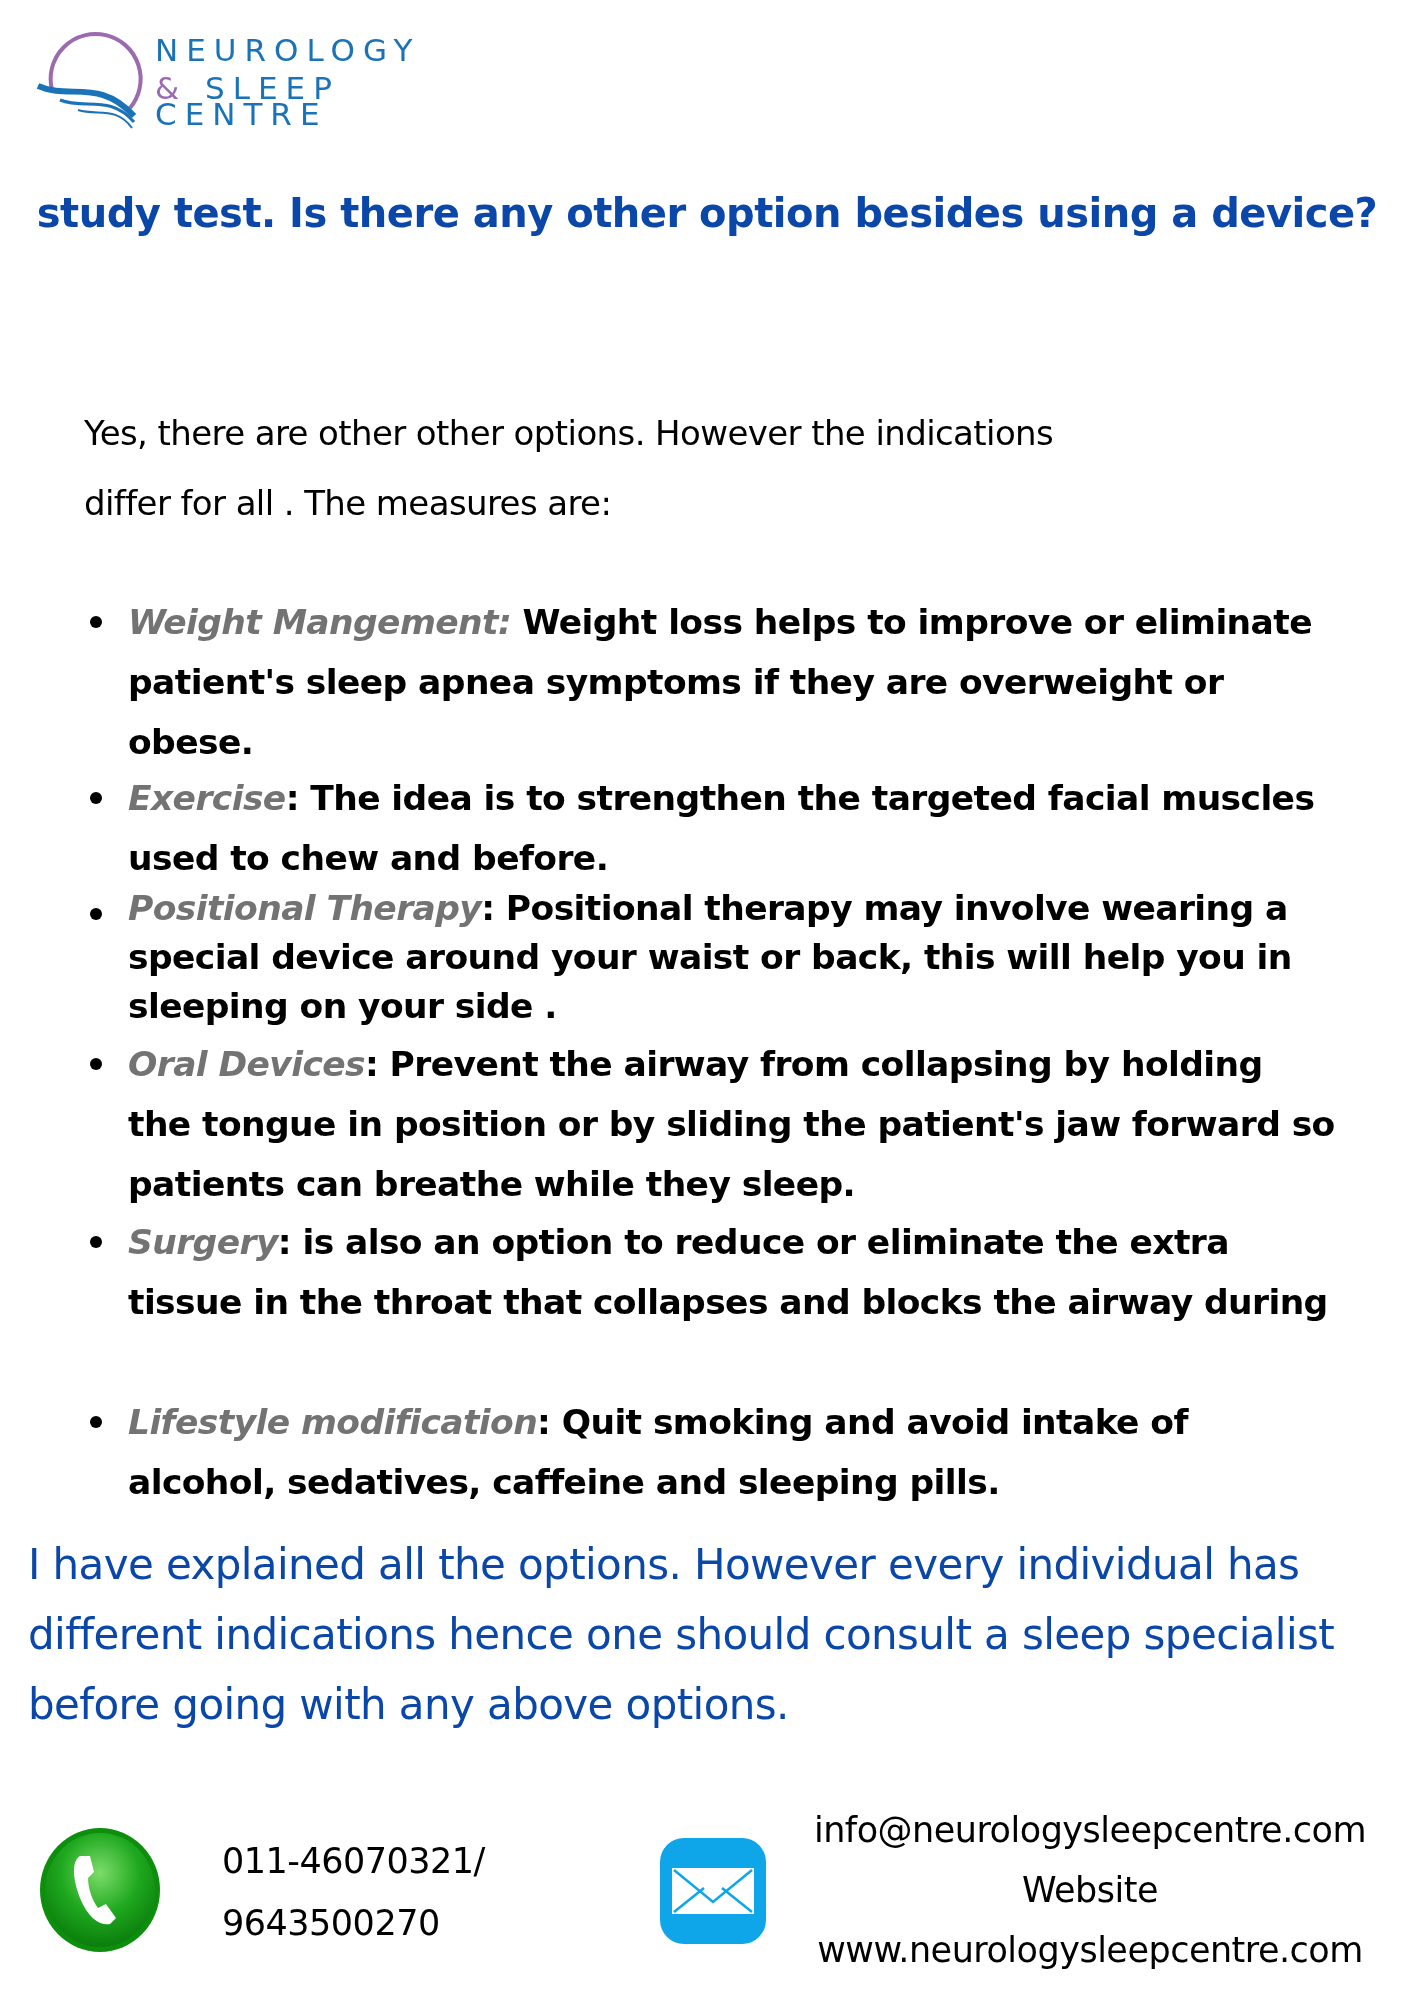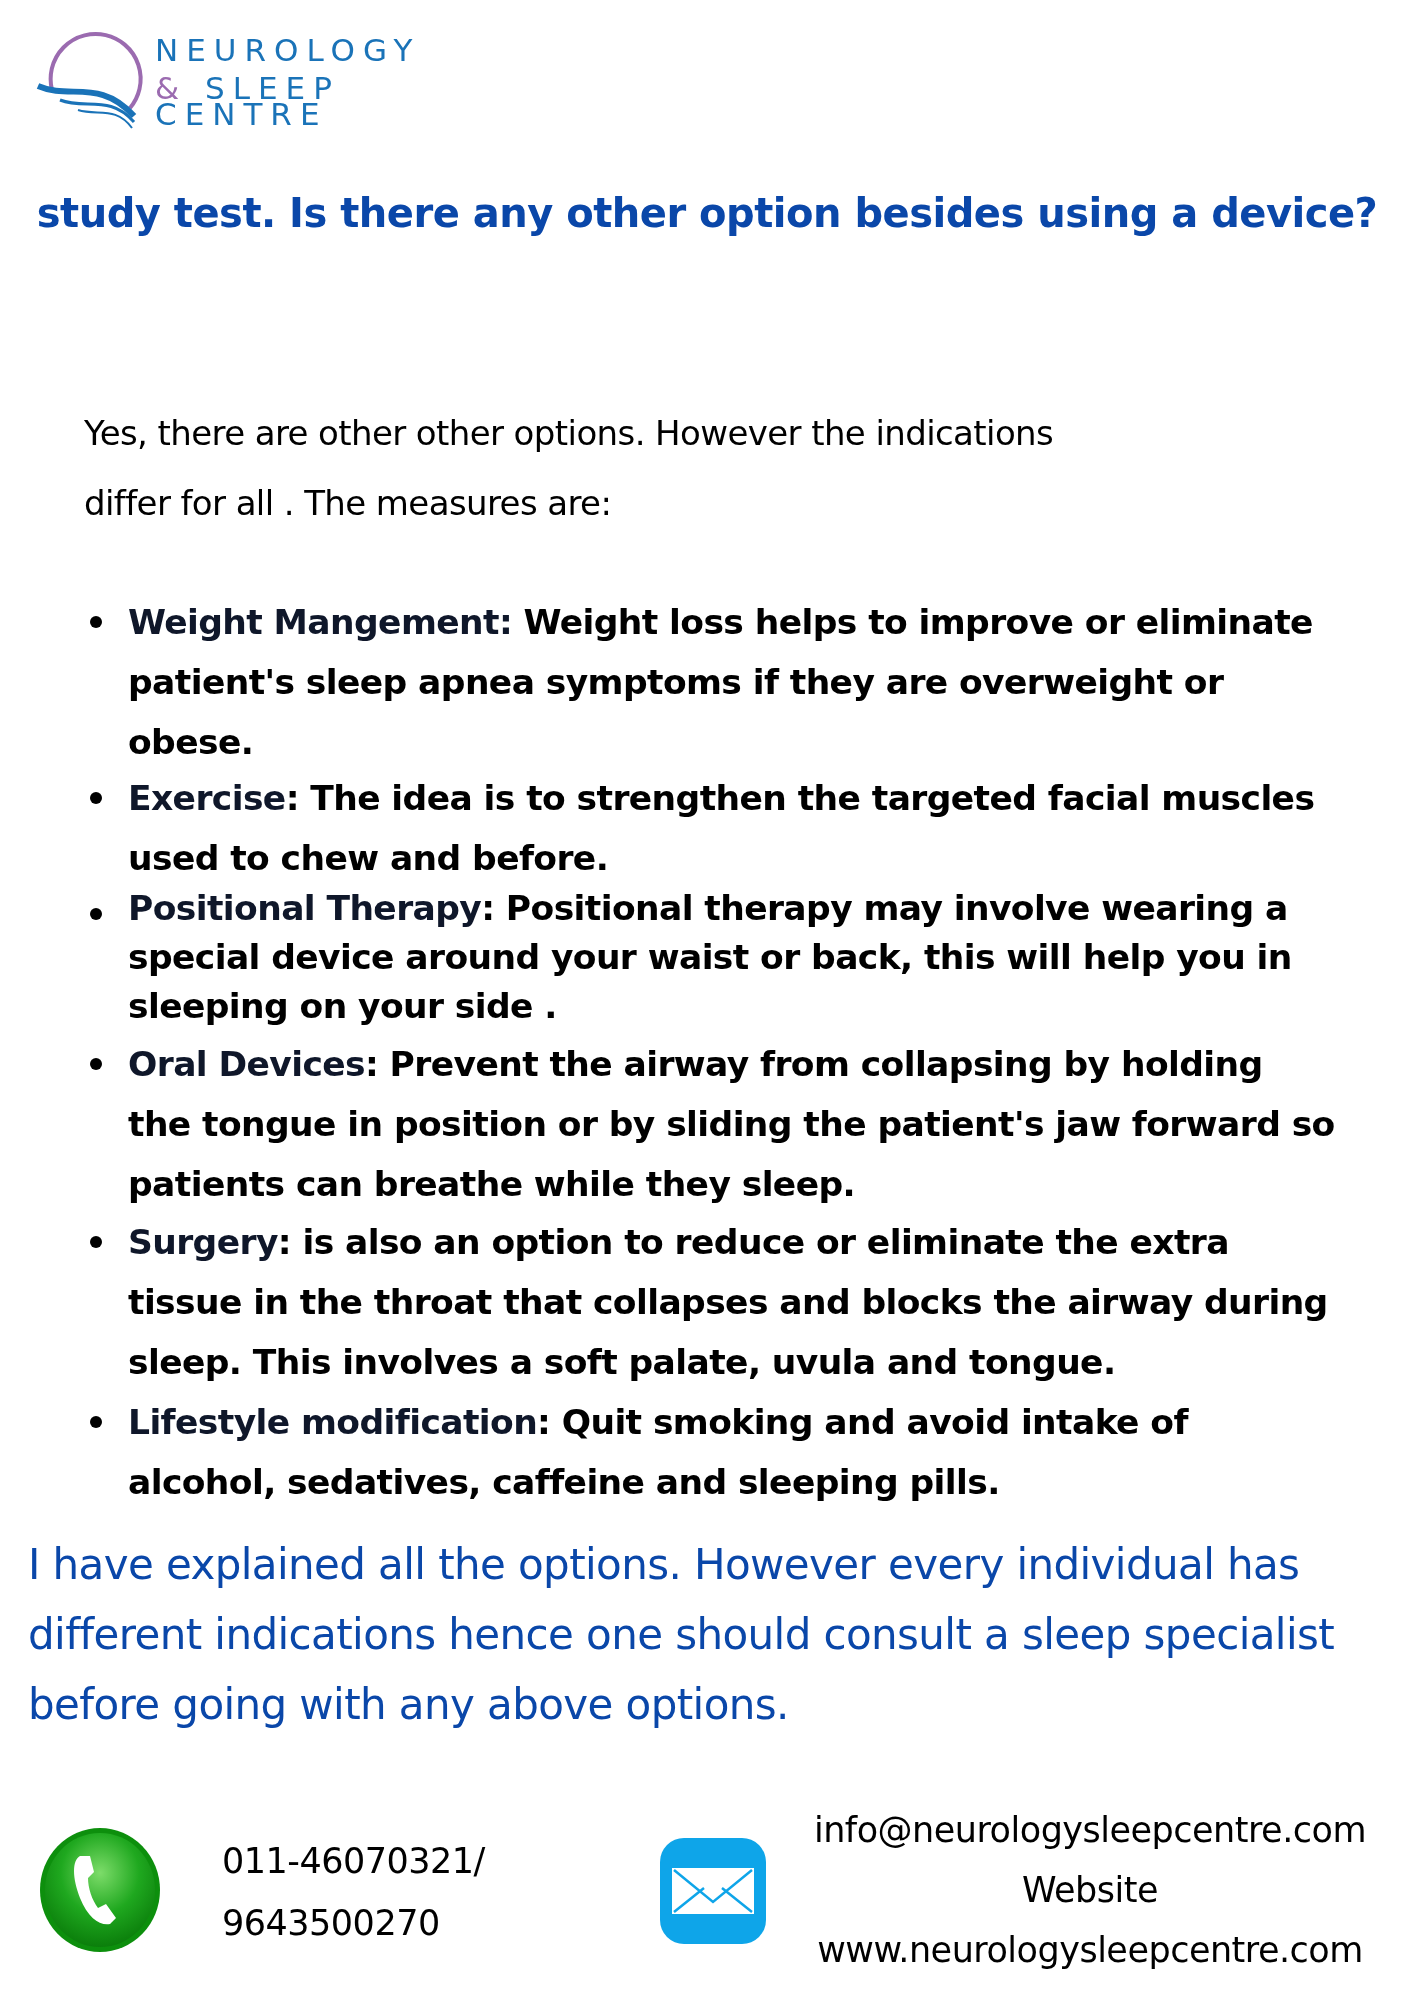--- a/index.html
+++ b/index.html
@@ -24,21 +24,21 @@
     font-size: 34px; line-height: 70px; letter-spacing: -0.6px;
     font-family: "DejaVu Sans", sans-serif;
   }
   .bullet {
     position: absolute; left: 128px; width: 1220px; font-weight: bold; font-size: 34.5px;
     letter-spacing: -0.6px; font-family: "DejaVu Sans", sans-serif; color: #000;
   }
   .bullet::before {
     content: ""; position: absolute; left: -38px; top: 24px; width: 12px; height: 12px; border-radius: 50%; background: #000;
   }
-  .bullet .lbl { color: #0f172a; }
+  .bullet .lbl { color: #737373; font-style: italic; }
   #closing {
     left: 28px; top: 1530px; width: 1370px; color: #0a47a9;
     font-size: 42px; line-height: 70px; letter-spacing: -0.6px;
     font-family: "DejaVu Sans", sans-serif;
   }
   #phone-icon { left: 36px; top: 1826px; width: 128px; height: 128px; }
   #phone-text { left: 222px; top: 1830px; font-size: 35px; line-height: 62px; letter-spacing: -0.5px; }
   #email-icon { left: 660px; top: 1838px; width: 106px; height: 106px; }
   #contact-block { left: 790px; top: 1800px; width: 600px; text-align: center; font-size: 35px; line-height: 60px; letter-spacing: -0.5px; }
 </style>
@@ -85,21 +85,20 @@
 
 <div class="bullet" style="top:1034px; line-height:60px;">
   <div><span class="lbl">Oral  Devices</span><span>: Prevent the airway from collapsing by holding</span></div>
   <div>the tongue in position or by sliding the patient's jaw forward so</div>
   <div>patients can breathe while they sleep.</div>
 </div>
 
 <div class="bullet" style="top:1212px; line-height:60px;">
   <div><span class="lbl">Surgery</span><span>: is also an option to reduce or eliminate the extra</span></div>
   <div>tissue in the throat that collapses and blocks the airway during</div>
-  <div>sleep. This involves a soft palate, uvula and tongue.</div>
 </div>
 
 <div class="bullet" style="top:1392px; line-height:60px;">
   <div><span class="lbl">Lifestyle modification</span><span>: Quit smoking and avoid intake of</span></div>
   <div>alcohol, sedatives, caffeine and sleeping pills.</div>
 </div>
 
 <div id="closing" class="abs">
   <div>I have explained all the options. However every individual has</div>
   <div>different indications hence one should consult a sleep specialist</div>

